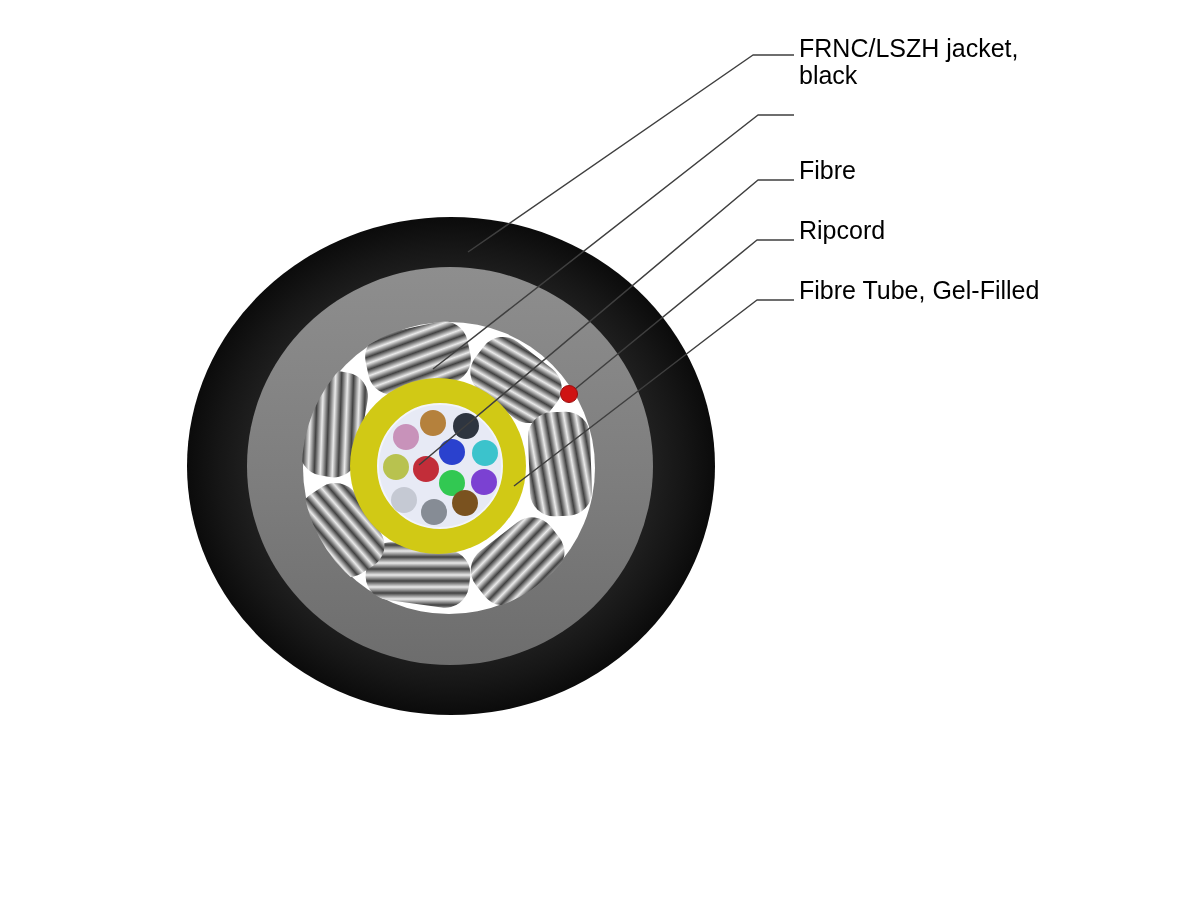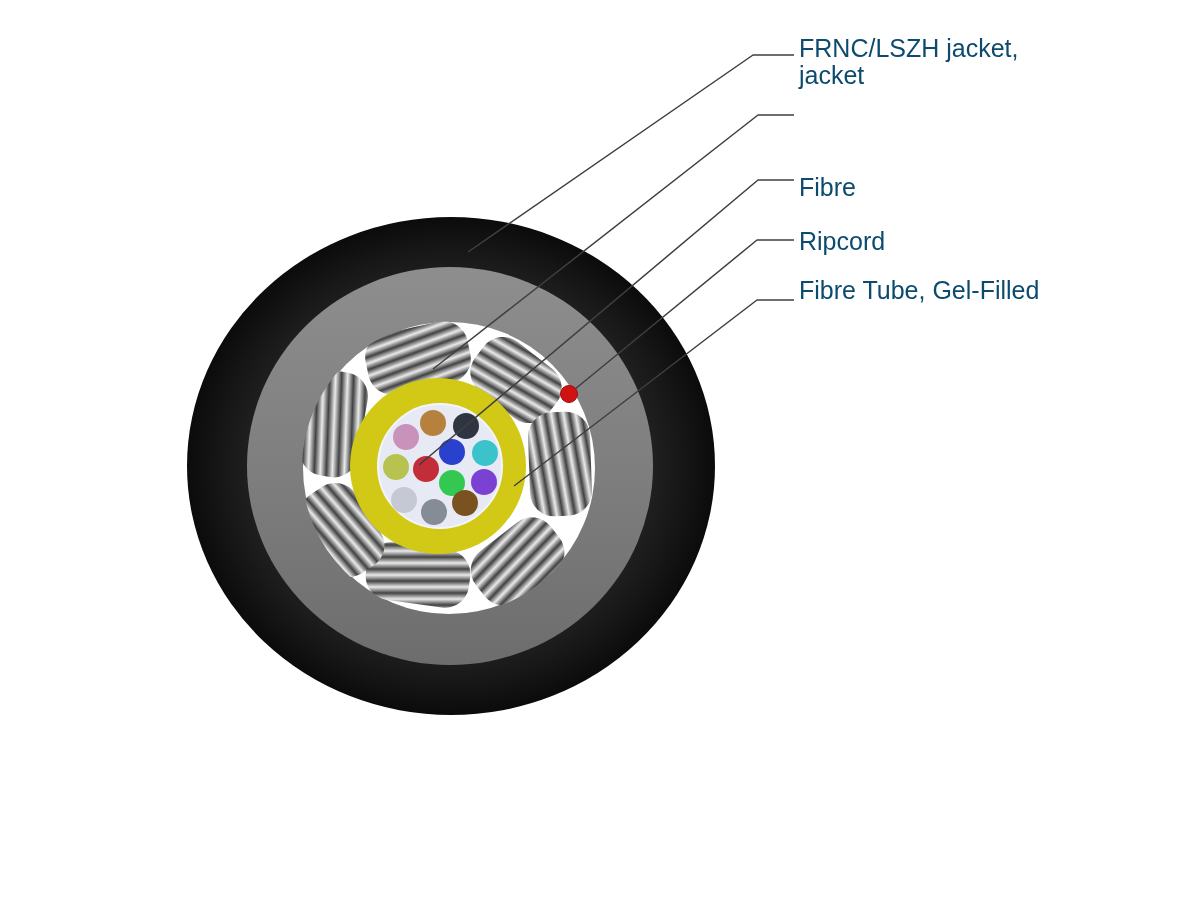--- a/index.html
+++ b/index.html
@@ -20,21 +20,21 @@
     background: #ffffff;
   }
   .diagram-svg {
     position: absolute;
     left: 0;
     top: 0;
   }
   .callout-label {
     position: absolute;
     left: 799px;
-    color: #0c4a6e;
+    color: #000000;
     font-size: 25px;
     line-height: 27px;
     white-space: nowrap;
   }
 </style>
 </head>
 <body>
 
 <div class="stage">
 
@@ -102,23 +102,23 @@
       <polyline points="419,465 758,180 794,180" stroke="#3f3f3f"></polyline>
       <polyline points="569,394 757,240 794,240" stroke="#3f3f3f"></polyline>
       <polyline points="514,486 757,300 794,300" stroke="#3f3f3f"></polyline>
     </g>
 
     <circle cx="569" cy="394" r="8.5" stroke="#9a0f0f" stroke-width="1" fill="#cf1313"></circle>
   </svg>
 
   <div class="callout-label" style="top:35px">
     <div>FRNC/LSZH jacket,</div>
-    <div>jacket</div>
+    <div>black</div>
   </div>
 
 
-  <div class="callout-label" style="top:174px">Fibre</div>
+  <div class="callout-label" style="top:157px">Fibre</div>
 
-  <div class="callout-label" style="top:228px">Ripcord</div>
+  <div class="callout-label" style="top:217px">Ripcord</div>
 
   <div class="callout-label" style="top:277px">Fibre Tube, Gel-Filled</div>
 
 </div>
 
 </body></html>

